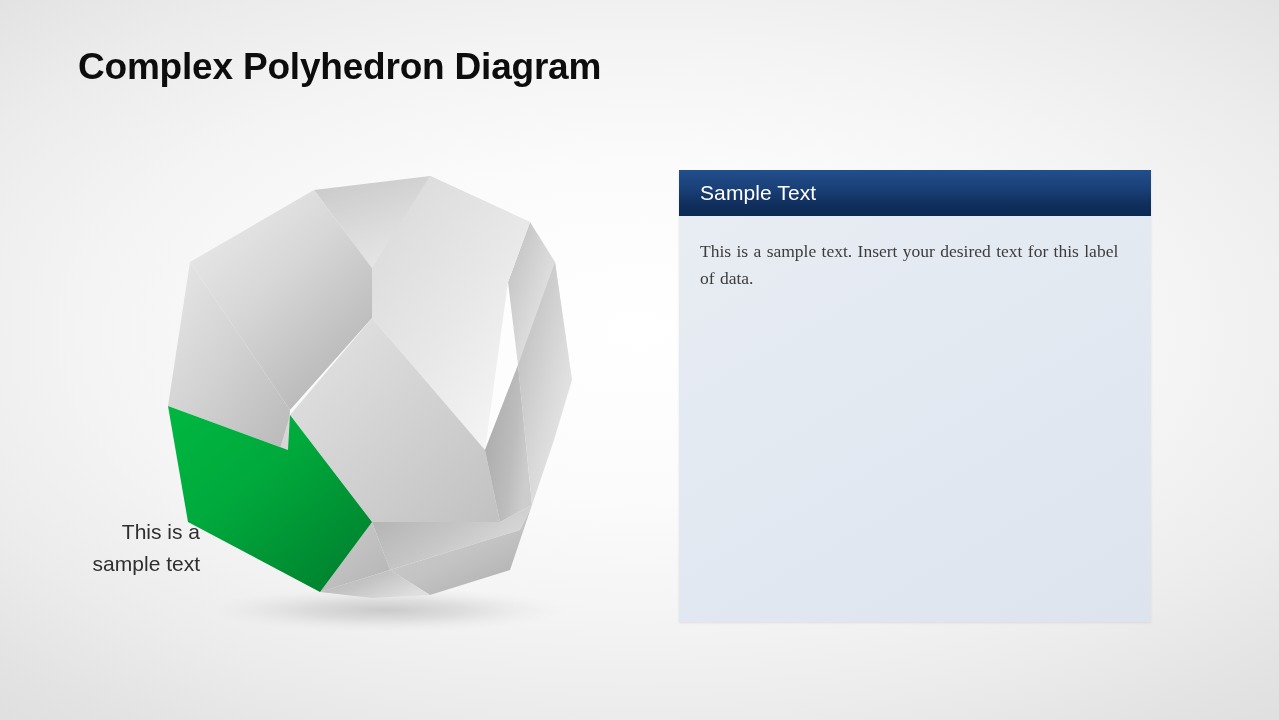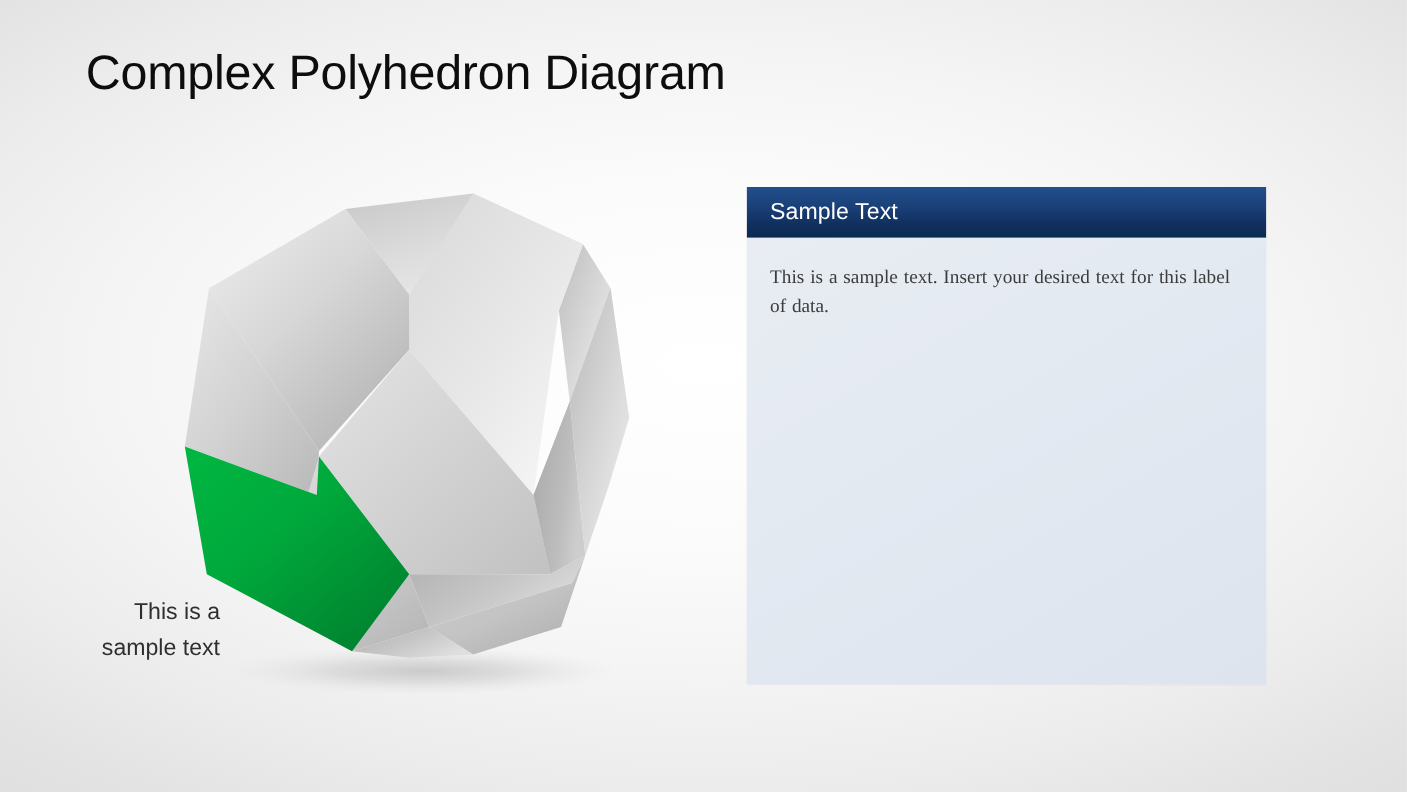--- a/index.html
+++ b/index.html
@@ -29,23 +29,23 @@
         #dfdfdf 100%);
     overflow: hidden;
   }
 
   
   #slide-title {
     position: absolute;
     left: 78px;
     top: 38px;
     width: 900px;
-    font-size: 44px;
+    font-size: 37px;
     line-height: 58px;
-    font-weight: 400;
+    font-weight: 700;
     color: #0d0d0d;
     letter-spacing: -0.2px;
     white-space: nowrap;
   }
 
   
   #polyhedron-figure {
     position: absolute;
     left: 140px;
     top: 150px;
@@ -64,21 +64,20 @@
   
   #green-face-caption {
     position: absolute;
     left: 40px;
     top: 516px;
     width: 160px;
     text-align: right;
     font-size: 21px;
     line-height: 32px;
     color: #2f2f2f;
-    margin-top: 25px;
   }
 
   
   #info-panel {
     position: absolute;
     left: 679px;
     top: 170px;
     width: 472px;
     height: 452px;
     background: linear-gradient(150deg, #e9edf3 0%, #e4eaf2 40%, #dde4ee 100%);

